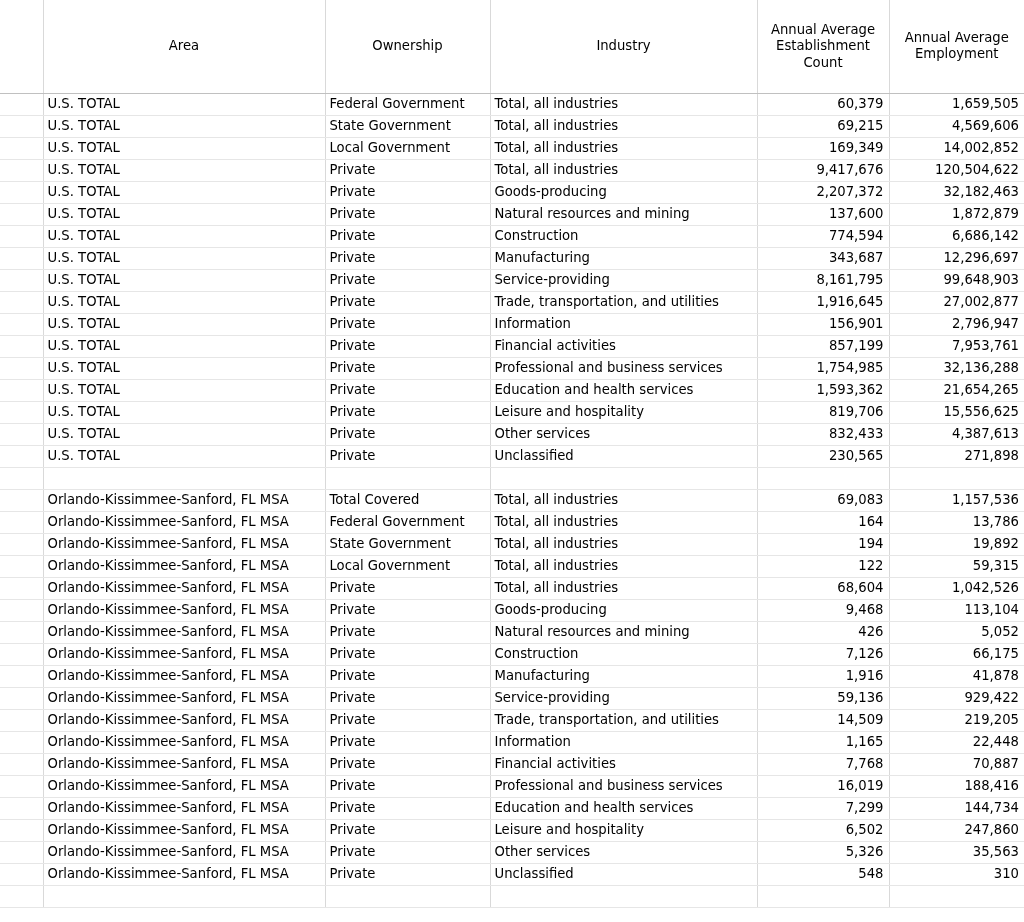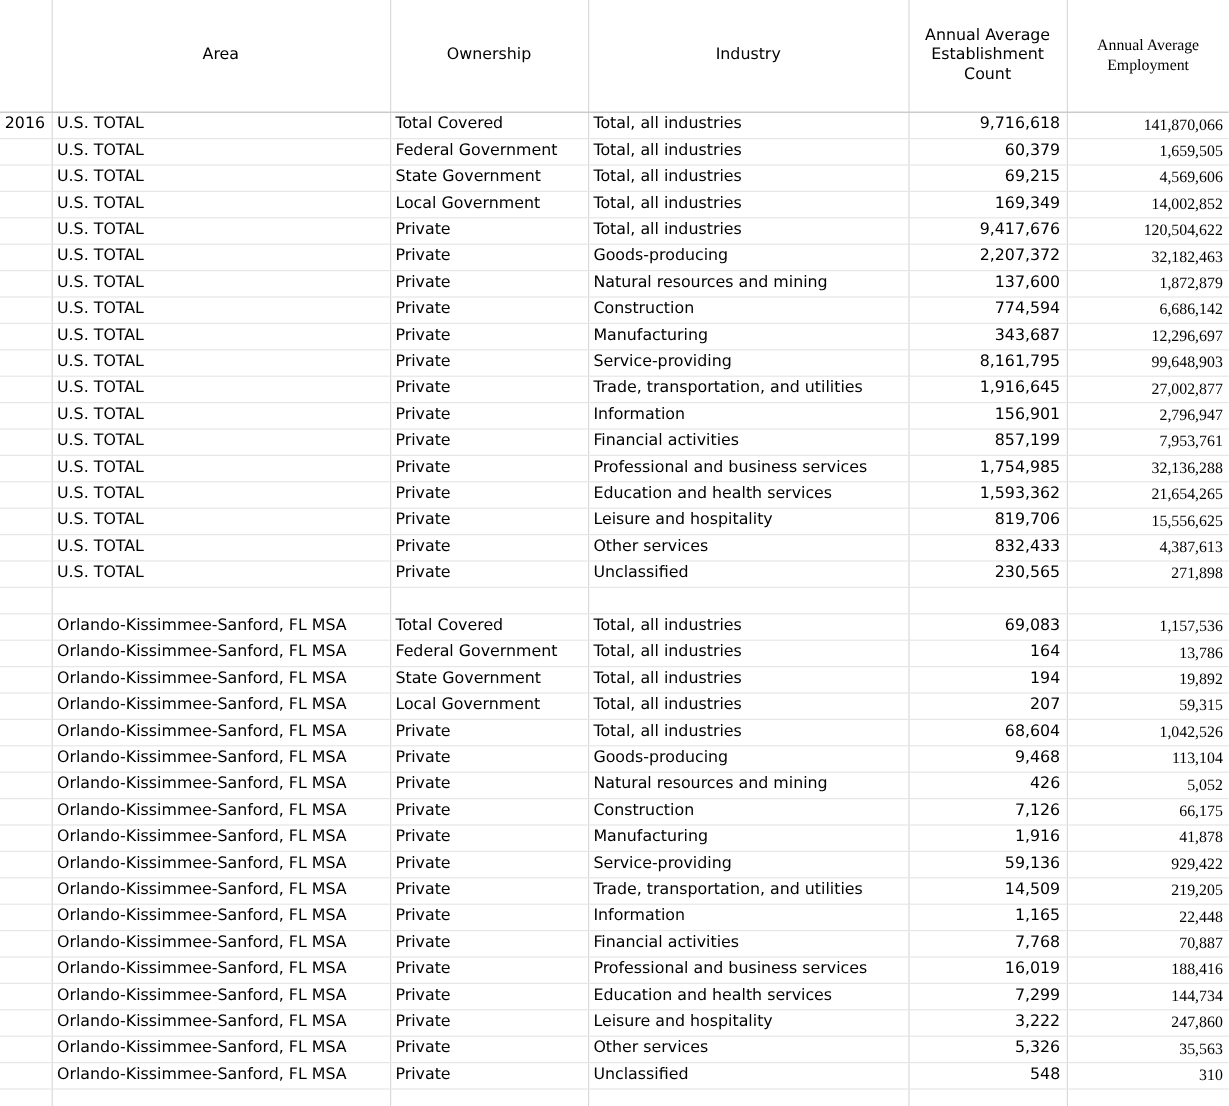--- a/index.html
+++ b/index.html
@@ -64,21 +64,20 @@
   }
   table.grid td.txt {
     text-align: left;
   }
   tr.spacer-row td {
     height: 22px;
   }
   
   table.grid td.c-emp-cell, table.grid th.c-emp-cell {
     border-right: none;
-    font-family: Liberation Serif, serif;
   }
 </style>
 </head>
 <body>
 
 <div id="sheet">
   <table class="grid">
     <colgroup>
       <col class="c-year">
       <col class="c-area">
@@ -92,28 +91,20 @@
         <th class="h-year"></th>
         <th class="h-area">Area</th>
         <th class="h-own">Ownership</th>
         <th class="h-ind">Industry</th>
         <th class="h-est">Annual Average Establishment Count</th>
         <th class="h-emp c-emp-cell">Annual Average Employment</th>
       </tr>
     </thead>
     <tbody id="rows-body">
         <tr>
-          <td class="year">2016</td>
-          <td class="txt">U.S. TOTAL</td>
-          <td class="txt">Total Covered</td>
-          <td class="txt">Total, all industries</td>
-          <td class="num">9,716,618</td>
-          <td class="num c-emp-cell">141,870,066</td>
-        </tr>
-        <tr>
           <td class="year"></td>
           <td class="txt">U.S. TOTAL</td>
           <td class="txt">Federal Government</td>
           <td class="txt">Total, all industries</td>
           <td class="num">60,379</td>
           <td class="num c-emp-cell">1,659,505</td>
         </tr>
         <tr>
           <td class="year"></td>
           <td class="txt">U.S. TOTAL</td>
@@ -272,21 +263,21 @@
           <td class="txt">State Government</td>
           <td class="txt">Total, all industries</td>
           <td class="num">194</td>
           <td class="num c-emp-cell">19,892</td>
         </tr>
         <tr>
           <td class="year"></td>
           <td class="txt">Orlando-Kissimmee-Sanford, FL MSA</td>
           <td class="txt">Local Government</td>
           <td class="txt">Total, all industries</td>
-          <td class="num">207</td>
+          <td class="num">122</td>
           <td class="num c-emp-cell">59,315</td>
         </tr>
         <tr>
           <td class="year"></td>
           <td class="txt">Orlando-Kissimmee-Sanford, FL MSA</td>
           <td class="txt">Private</td>
           <td class="txt">Total, all industries</td>
           <td class="num">68,604</td>
           <td class="num c-emp-cell">1,042,526</td>
         </tr>
@@ -368,21 +359,21 @@
           <td class="txt">Private</td>
           <td class="txt">Education and health services</td>
           <td class="num">7,299</td>
           <td class="num c-emp-cell">144,734</td>
         </tr>
         <tr>
           <td class="year"></td>
           <td class="txt">Orlando-Kissimmee-Sanford, FL MSA</td>
           <td class="txt">Private</td>
           <td class="txt">Leisure and hospitality</td>
-          <td class="num">3,222</td>
+          <td class="num">6,502</td>
           <td class="num c-emp-cell">247,860</td>
         </tr>
         <tr>
           <td class="year"></td>
           <td class="txt">Orlando-Kissimmee-Sanford, FL MSA</td>
           <td class="txt">Private</td>
           <td class="txt">Other services</td>
           <td class="num">5,326</td>
           <td class="num c-emp-cell">35,563</td>
         </tr>

